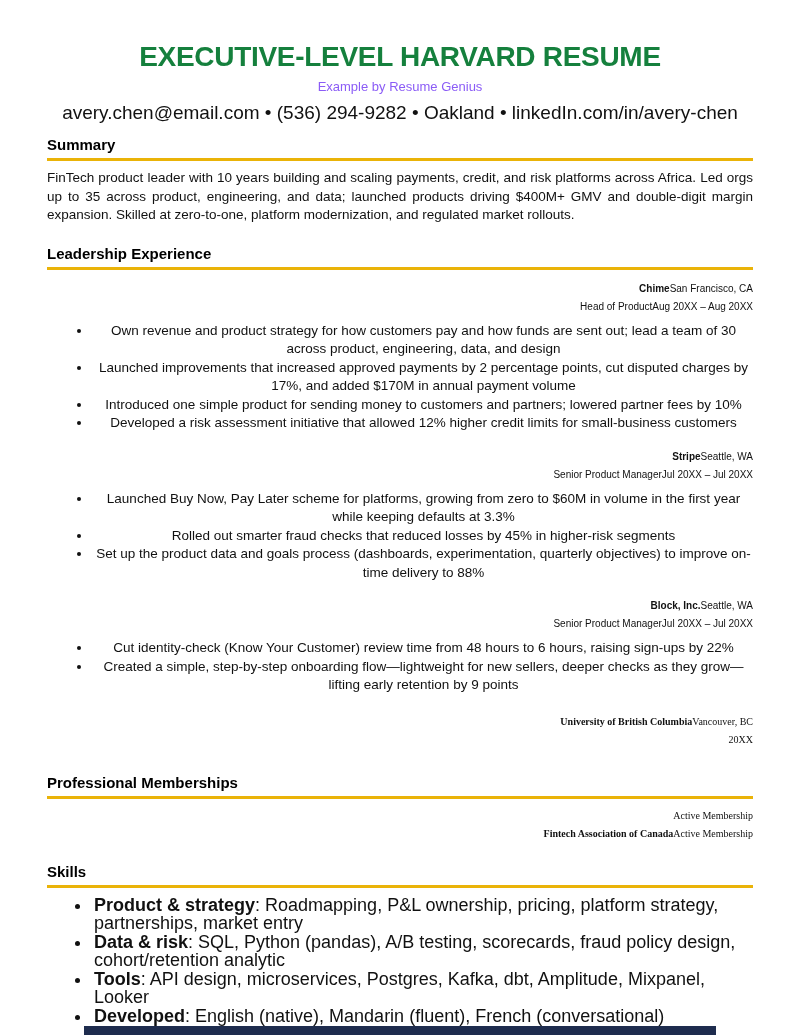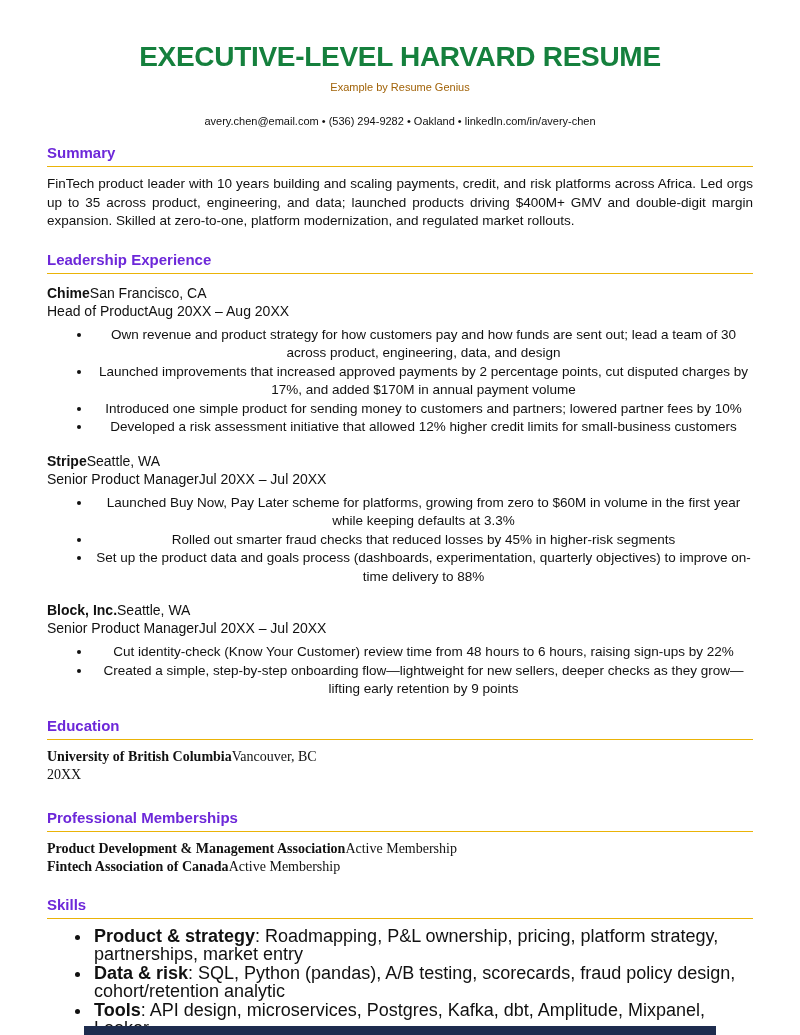--- a/index.html
+++ b/index.html
@@ -13,49 +13,49 @@
   .page { padding: 42px 47px 0 47px; }
 
   
   .hdr { text-align: center; }
   .hdr h1 {
     margin: 0;
     font-size: 28px; line-height: 30px;
     font-weight: bold; letter-spacing: -0.3px;
     color: #15803d;
   }
-  .hdr .subtitle { margin-top: 6px; font-size: 11px; line-height: 18px; color: #a16207; }
-  .hdr .contact  { margin-top: 16px; font-size: 11px; line-height: 18px; color: #111; }
+  .hdr .subtitle { margin-top: 6px; font-size: 13px; line-height: 18px; color: #8b5cf6; }
+  .hdr .contact  { margin-top: 8px; font-size: 19px; line-height: 18px; color: #111; }
 
   
   h2.sec {
     margin: 0;
     font-size: 15px; line-height: 18px; font-weight: bold;
-    color: #6d28d9;
+    color: #000000;
     padding-bottom: 4px;
-    border-bottom: 1px solid #eab308;
+    border-bottom: 3px solid #eab308;
   }
   section.summary      { margin-top: 14px; }
   section.experience   { margin-top: 20px; }
   section.education    { margin-top: 18px; }
   section.memberships  { margin-top: 25px; }
   section.skills       { margin-top: 20px; }
 
   p.sum {
     margin: 8px 0 0 0;
     font-size: 13.5px; line-height: 18.5px;
     text-align: justify;
   }
 
   
   .entry { margin-top: 10px; }
   .entry + .entry { margin-top: 15px; }
   .rowline {
-    display: flex; justify-content: flex-start; align-items: baseline;
-    font-size: 14px; line-height: 18px;
+    display: flex; justify-content: flex-end; align-items: baseline;
+    font-size: 10px; line-height: 18px;
   }
   .b { font-weight: bold; }
 
   ul.bullets {
     margin: 6px 0 0 0; padding: 0 0 0 45px;
     list-style: disc outside;
   }
   ul.bullets li {
     font-size: 13.5px; line-height: 18.5px;
     padding-left: 2px;
@@ -143,37 +143,35 @@
         <span>Jul 20XX – Jul 20XX</span>
       </div>
       <ul class="bullets">
         <li>Cut identity-check (Know Your Customer) review time from 48 hours to 6 hours, raising sign-ups by 22%</li>
         <li>Created a simple, step-by-step onboarding flow—lightweight for new sellers, deeper checks as they grow—lifting early retention by 9 points</li>
       </ul>
     </div>
   </section>
 
   <section class="education">
-    <h2 class="sec">Education</h2>
     <div class="pairs">
       <div class="rowline">
         <span class="b">University of British Columbia</span>
         <span>Vancouver, BC</span>
       </div>
       <div class="rowline">
         <span>20XX</span>
       </div>
     </div>
   </section>
 
   <section class="memberships">
     <h2 class="sec">Professional Memberships</h2>
     <div class="pairs">
       <div class="rowline">
-        <span class="b">Product Development &amp; Management Association</span>
         <span>Active Membership</span>
       </div>
       <div class="rowline">
         <span class="b">Fintech Association of Canada</span>
         <span>Active Membership</span>
       </div>
     </div>
   </section>
 
   <section class="skills">

